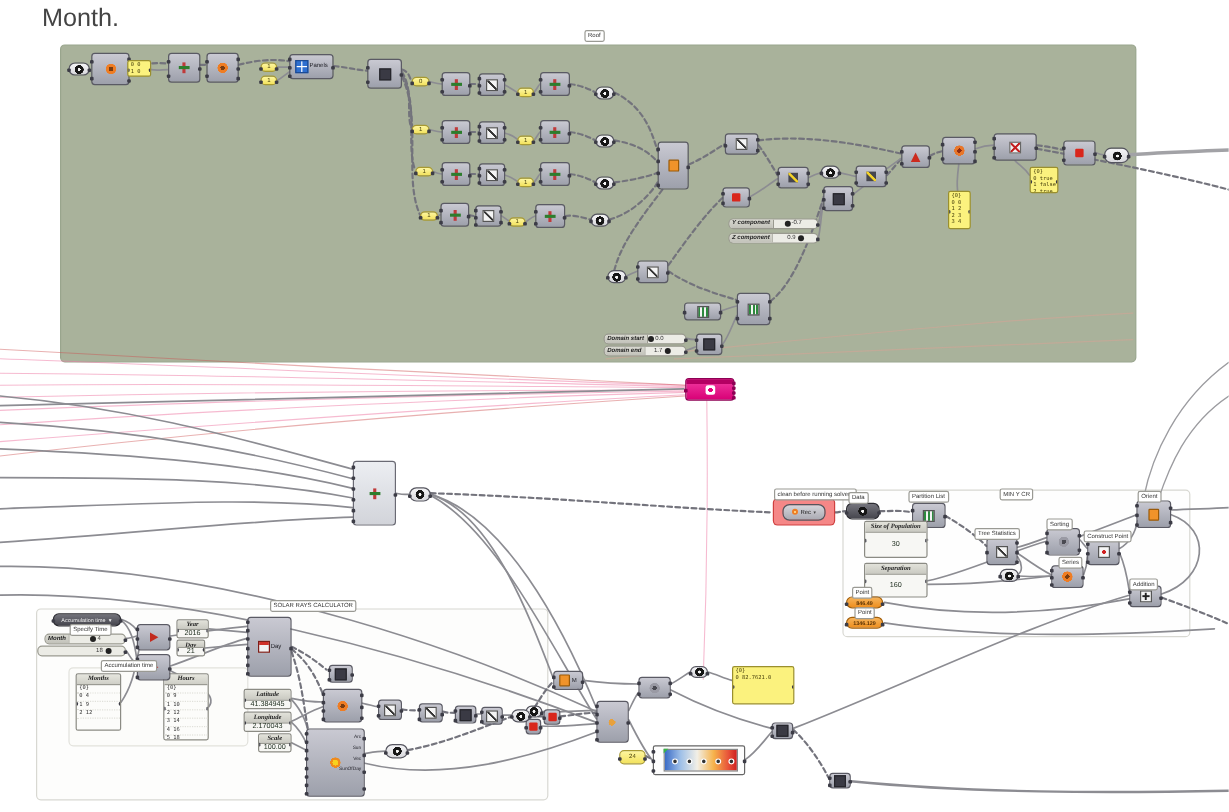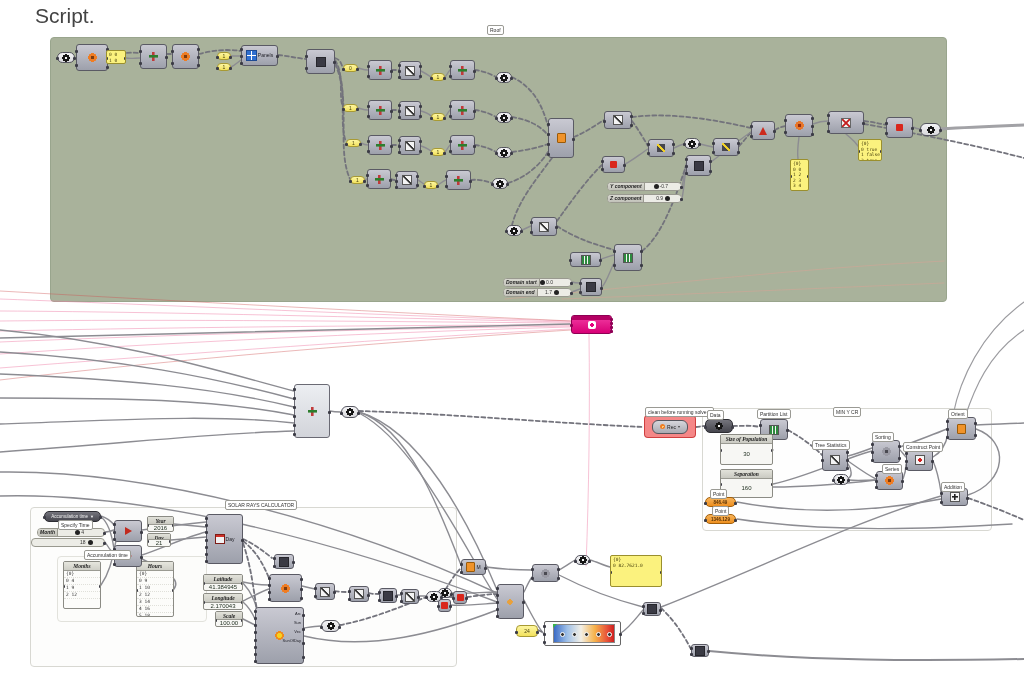--- a/index.html
+++ b/index.html
@@ -93,21 +93,21 @@
   .i-key{width:8px;height:8px;background:radial-gradient(circle at 35% 50%,#e8a13c 0 2.6px,transparent 2.8px),
          linear-gradient(#e8a13c,#e8a13c) 60% 50%/4px 1.6px no-repeat}
   .i-gearg{width:9px;height:9px;background:radial-gradient(circle,#4a4a52 0 1.8px,#9a9aa4 1.8px 4.2px,transparent 4.4px)}
   .i-point{width:8px;height:8px;border:1px solid #555;background:radial-gradient(circle,#d02020 0 1.6px,transparent 1.8px),#f6f6f6}
   .i-ygate{width:0;height:0;border-top:4px solid transparent;border-bottom:4px solid transparent;border-left:7px solid #c22a1e}
   .i-cal{width:8px;height:8px;background:linear-gradient(#d03028 0 2.5px,#f2f2f2 2.5px),#f2f2f2;border:1px solid #7d1d17}
 </style>
 </head>
 <body>
 
-<div id="title">Script.</div>
+<div id="title">Month.</div>
 <div id="stage">
     <div class="grp" style="position: absolute; left: 50px; top: 37px; width: 895px; height: 263px; background: rgb(169, 178, 155); border: 1px solid rgb(153, 165, 141);"></div>
     <div class="grp" style="position: absolute; left: 30px; top: 507px; width: 425px; height: 158px; background: rgb(253, 253, 252); border: 1px solid rgb(216, 216, 210);"></div>
     <div class="grp" style="position: absolute; left: 57px; top: 556px; width: 148px; height: 64px; background: rgb(252, 252, 250); border: 1px solid rgb(226, 226, 220);"></div>
     <div class="grp" style="position: absolute; left: 702px; top: 408px; width: 288px; height: 121px; background: rgb(254, 254, 254); border: 1px solid rgb(216, 216, 210);"></div>
     <svg id="wires" width="1024" height="677">
       <path d="M107,57 C119,53 129,52 140,53" fill="none" stroke="#73737c" stroke-width="1.8" stroke-linecap="round" stroke-dasharray="4 2.8"></path>
       <path d="M126,58 C131,59 135,58 140,58" fill="none" stroke="#8c8c92" stroke-width="1.4" stroke-linecap="round"></path>
       <path d="M167,54 C169,54 170,54 172,54" fill="none" stroke="#73737c" stroke-width="1.8" stroke-linecap="round" stroke-dasharray="4 2.8"></path>
       <path d="M199,54 C214,50 228,49 241,51" fill="none" stroke="#73737c" stroke-width="1.8" stroke-linecap="round" stroke-dasharray="4 2.8"></path>

